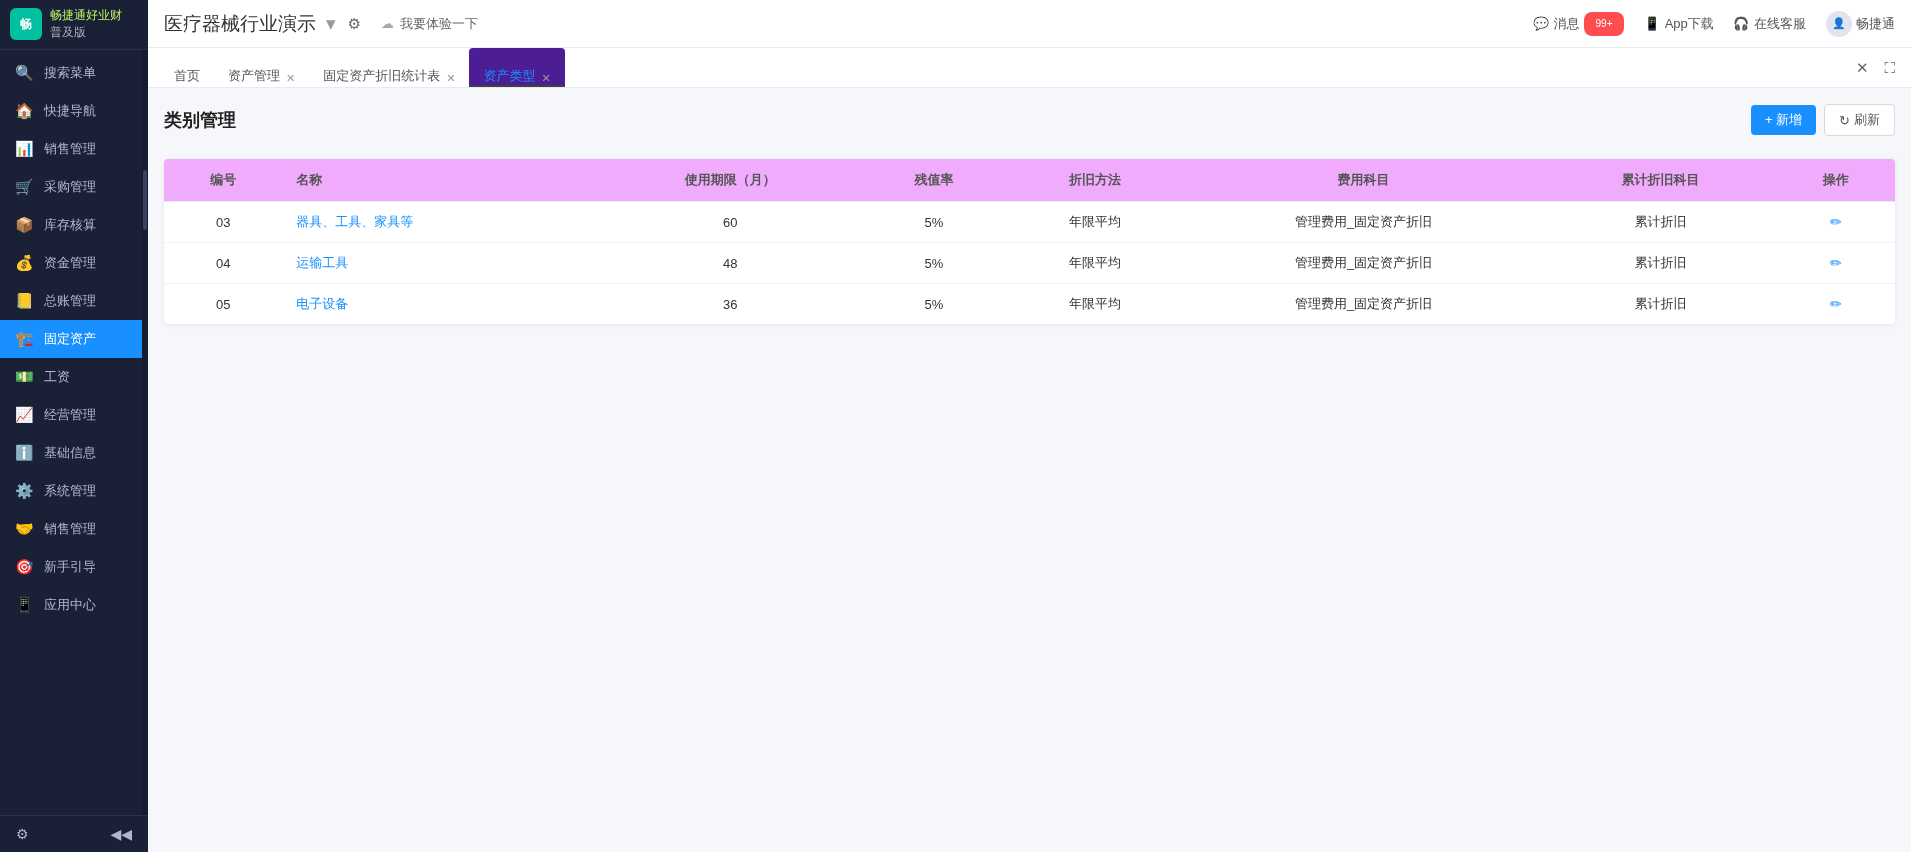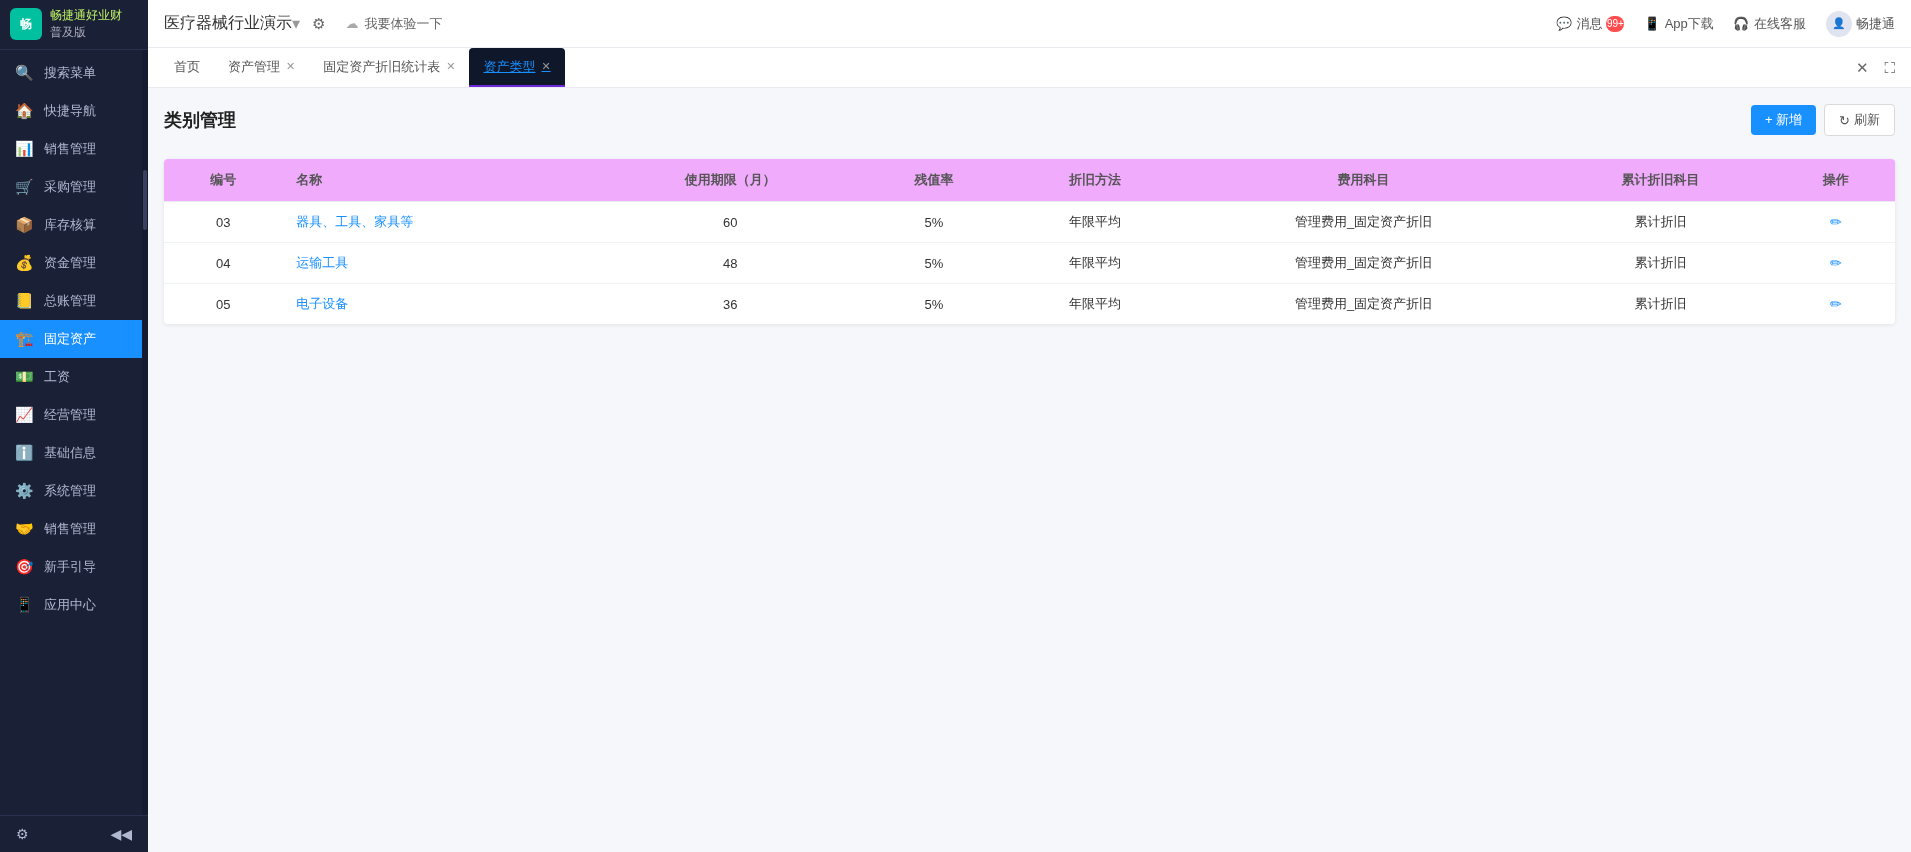--- a/index.html
+++ b/index.html
@@ -59,70 +59,70 @@
     .topbar {
       background: white;
       height: 48px;
       display: flex; align-items: center;
       padding: 0 16px;
       border-bottom: 1px solid #e8eaf0;
       gap: 12px;
       flex-shrink: 0;
     }
     .topbar-app-name {
-      font-size: 16px; color: #333;
-      display: flex; align-items: center; gap: 0;
+      font-size: 19px; color: #333;
+      display: flex; align-items: center; gap: 10px;
     }
     .topbar-app-arrow { color: #999; }
     .topbar-settings-icon { color: #666; cursor: pointer; font-size: 15px; }
     .topbar-experience {
       display: flex; align-items: center; gap: 6px;
       color: #666; font-size: 13px; cursor: pointer;
       margin-left: 8px;
     }
     .topbar-experience-icon { color: #aaa; }
     .topbar-right {
       margin-left: auto;
       display: flex; align-items: center; gap: 20px;
     }
     .topbar-right-item {
       display: flex; align-items: center; gap: 4px;
       color: #555; font-size: 13px; cursor: pointer;
     }
     .topbar-badge {
       background: #ff4d4f; color: white;
-      font-size: 10px; padding: 0 0; border-radius: 8px;
-      min-width: 18px; height: 16px; display: flex; align-items: center; justify-content: center;
+      font-size: 10px; padding: 0 12px; border-radius: 8px;
+      min-width: 18px; height: 24px; display: flex; align-items: center; justify-content: center;
     }
     .topbar-avatar {
       width: 26px; height: 26px; border-radius: 50%;
       background: #e0e4f0;
       display: flex; align-items: center; justify-content: center;
       color: #666; font-size: 11px;
     }
 
     
     .tabbar {
       background: white;
       height: 40px;
       display: flex; align-items: stretch;
       border-bottom: 1px solid #e8eaf0;
       padding: 0 12px;
       flex-shrink: 0;
       gap: 0;
     }
     .tab {
-      display: flex; align-items: center; gap: 6px;
+      display: flex; align-items: flex-end; gap: 6px;
       padding: 0 14px;
       font-size: 13px; color: #555;
       cursor: pointer;
       border-bottom: 2px solid transparent;
       white-space: nowrap;
     }
-    .tab.active { color: #1890ff; border-bottom: 2px solid #6d28d9; background: #0f172a; border-radius: 4px 4px 0 0; text-decoration: underline; }
+    .tab.active { color: #1890ff; border-bottom: 2px solid #404040; background: #4c1d95; border-radius: 4px 4px 0 0; }
     .tab-close { color: #999; font-size: 11px; cursor: pointer; }
     .tab-home { font-size: 13px; }
     .tabbar-right {
       margin-left: auto;
       display: flex; align-items: center; gap: 8px;
     }
     .tabbar-action-icon { color: #666; cursor: pointer; font-size: 15px; padding: 4px; }
 
     
     .page-content {

